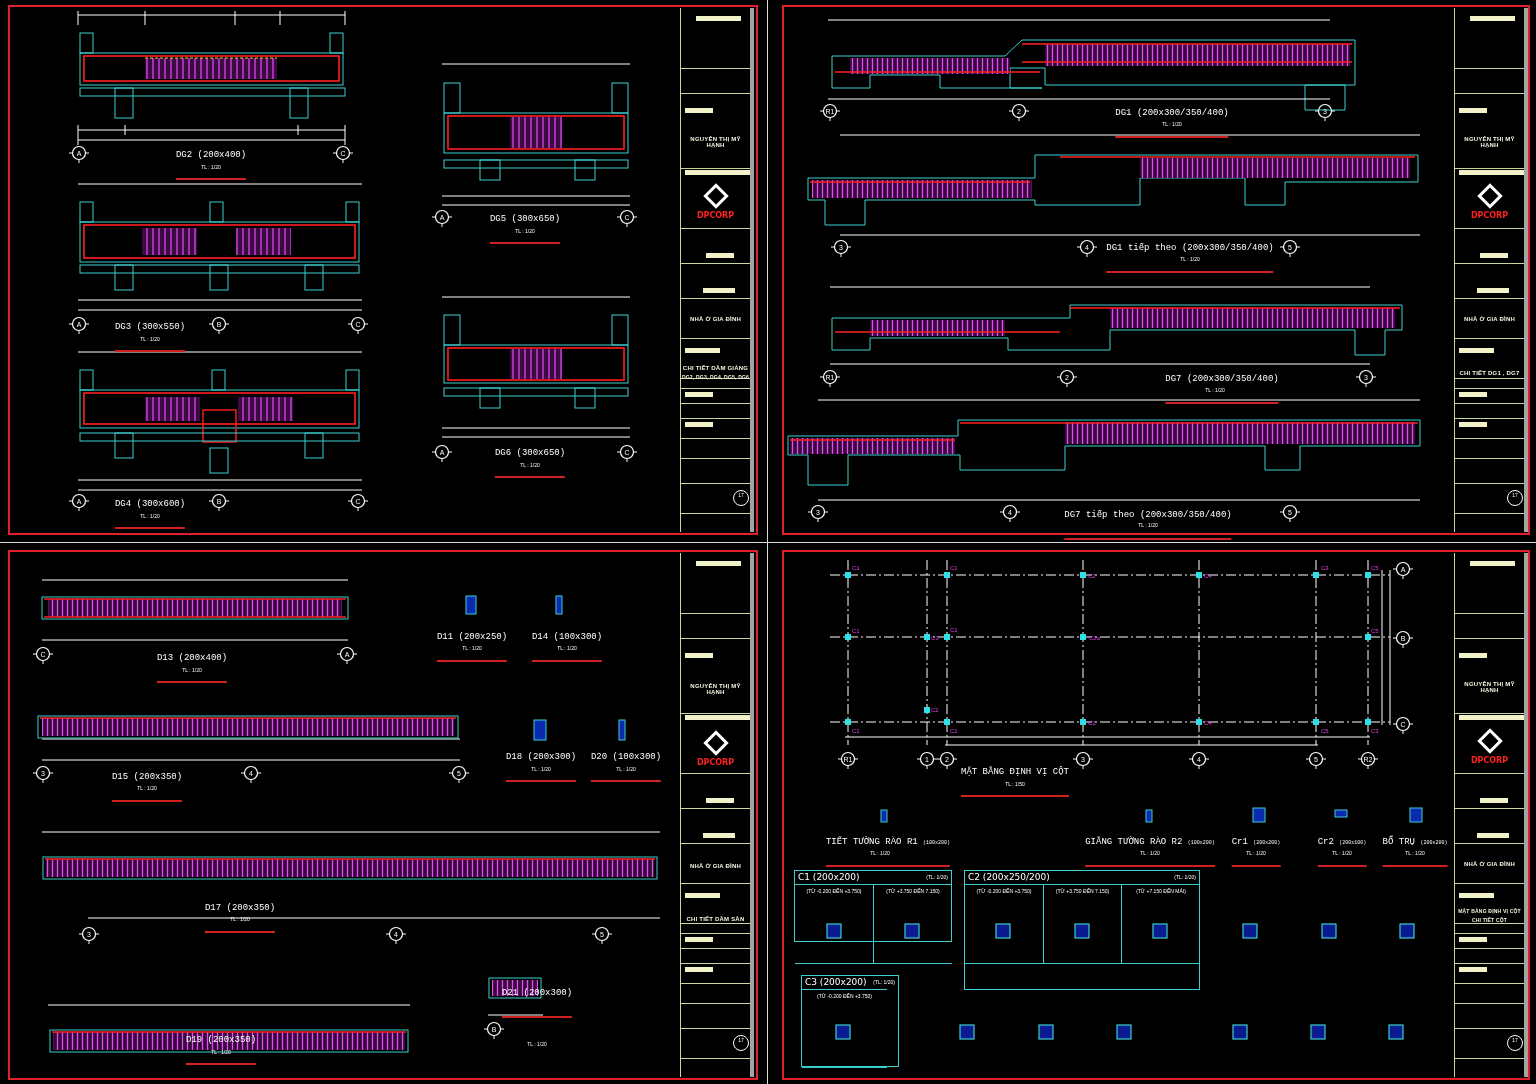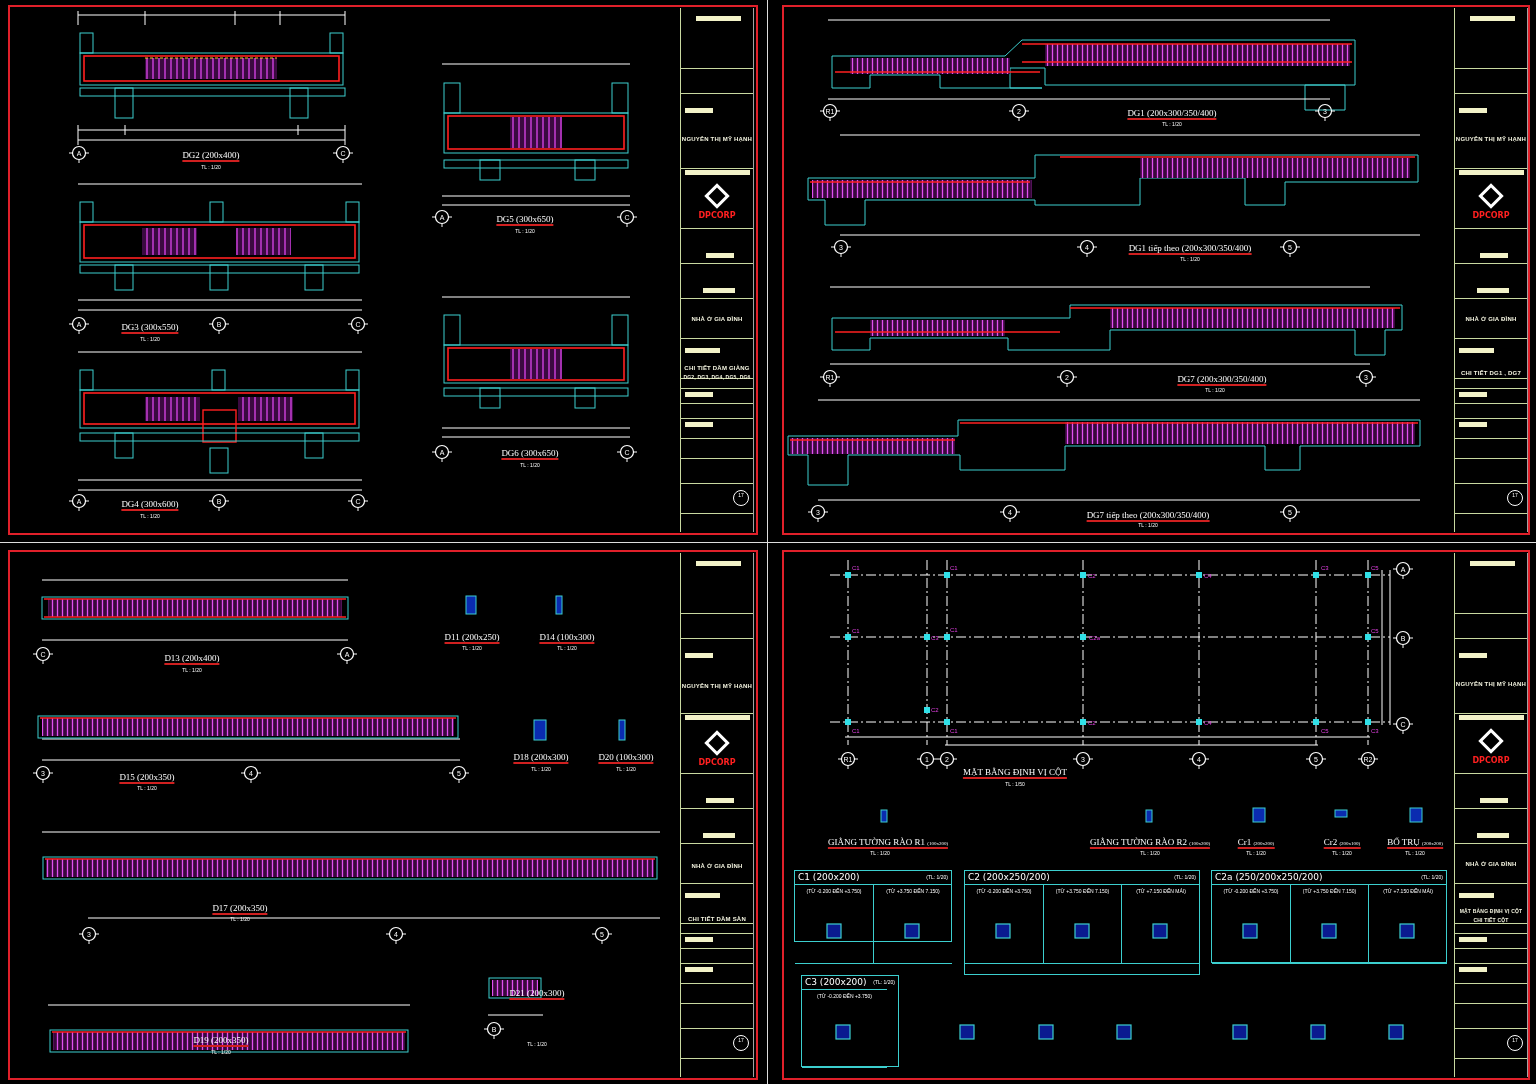--- a/index.html
+++ b/index.html
@@ -1,27 +1,27 @@
 <!DOCTYPE html>
 <html><head>
 <meta charset="utf-8">
 <style>
   html,body{margin:0;padding:0;background:#000;}
   body{width:1536px;height:1084px;overflow:hidden;position:relative;font-family:"Liberation Sans",sans-serif;}
   #canvas{position:absolute;left:0;top:0;width:1536px;height:1084px;}
   .sheet-border{position:absolute;border:2px solid #e0202a;box-sizing:border-box;}
-  .tb{position:absolute;border-left:1px solid #c8d8a0;border-right:1px solid #a3a3a3;box-sizing:border-box;}
+  .tb{position:absolute;border-left:1px solid #c8d8a0;border-right:4px solid #a3a3a3;box-sizing:border-box;}
   .tb-row{position:absolute;left:0;right:0;border-top:1px solid #c8d8a0;}
   .tb-bar{position:absolute;height:5px;background:#f2f2c8;}
   .tb-text{position:absolute;left:0;right:0;text-align:center;color:#f4f4e0;font-size:6px;font-weight:bold;letter-spacing:0.2px;}
   .logo{position:absolute;left:0;right:0;text-align:center;}
   .logo-mark{display:inline-block;width:18px;height:18px;border:3px solid #fff;transform:rotate(45deg);box-sizing:border-box;margin-top:4px;}
   .logo-text{display:block;color:#ff2020;font-size:8px;font-weight:bold;margin-top:2px;font-family:"DejaVu Sans",sans-serif;}
   .sheet-no{position:absolute;width:16px;height:16px;border-radius:50%;border:1px solid #fff;color:#fff;font-size:5px;text-align:center;line-height:7px;box-sizing:border-box;padding-top:1px;}
-  .title{position:absolute;color:#fff;font-size:9px;white-space:nowrap;transform:translateX(-50%);border-bottom:2px solid #d02020;padding-bottom:0;font-family:Liberation Serif, serif;}
+  .title{position:absolute;color:#fff;font-size:9px;white-space:nowrap;transform:translateX(-50%);border-bottom:2px solid #d02020;padding-bottom:18px;font-family:Liberation Mono, monospace;}
   .scale{position:absolute;color:#fff;font-size:5px;white-space:nowrap;transform:translateX(-50%);}
   .panel{position:absolute;border:1px solid #3ccfcf;box-sizing:border-box;}
   .panel-title{position:absolute;left:3px;top:1px;color:#fff;font-size:9px;font-family:"DejaVu Sans",sans-serif;}
   .panel-scale{position:absolute;right:3px;top:3px;color:#fff;font-size:5px;}
   .panel-sub{position:absolute;color:#fff;font-size:5px;text-align:center;border-right:1px solid #3ccfcf;border-top:1px solid #3ccfcf;border-bottom:1px solid #3ccfcf;box-sizing:border-box;line-height:12px;}
   .watermark{position:absolute;left:230px;top:475px;font-size:128px;font-weight:bold;color:transparent;-webkit-text-stroke:2px rgba(200,200,200,0.55);letter-spacing:2px;white-space:nowrap;font-family:"DejaVu Sans",sans-serif;pointer-events:none;}
   .watermark .com{font-size:96px;}
 </style>
 </head>
 <body>
@@ -416,46 +416,39 @@
   <div class="title" style="left:240px;top:903px">D17 (200x350)</div>
   <div class="scale" style="left:240px;top:916px">TL : 1/20</div>
   <div class="title" style="left:221px;top:1035px">D19 (200x350)</div>
   <div class="scale" style="left:221px;top:1049px">TL : 1/20</div>
   <div class="title" style="left:537px;top:988px">D21 (200x300)</div>
   <div class="scale" style="left:537px;top:1041px">TL : 1/20</div>
 
   <div class="title" style="left:1015px;top:767px">MẶT BẰNG ĐỊNH VỊ CỘT</div>
   <div class="scale" style="left:1015px;top:781px">TL : 1/50</div>
 
-  <div class="title" style="left:888px;top:837px"><span>GIẰNG TƯỜNG RÀO R1</span> <span style="font-size:5px">(100x200)</span></div>
+  <div class="title" style="left:888px;top:837px"><span>TIẾT TƯỜNG RÀO R1</span> <span style="font-size:5px">(100x200)</span></div>
   <div class="scale" style="left:880px;top:850px">TL : 1/20</div>
   <div class="title" style="left:1150px;top:837px"><span>GIẰNG TƯỜNG RÀO R2</span> <span style="font-size:5px">(100x200)</span></div>
   <div class="scale" style="left:1150px;top:850px">TL : 1/20</div>
   <div class="title" style="left:1256px;top:837px"><span>Cr1</span> <span style="font-size:5px">(200x200)</span></div>
   <div class="scale" style="left:1256px;top:850px">TL : 1/20</div>
   <div class="title" style="left:1342px;top:837px"><span>Cr2</span> <span style="font-size:5px">(200x100)</span></div>
   <div class="scale" style="left:1342px;top:850px">TL : 1/20</div>
   <div class="title" style="left:1415px;top:837px"><span>BỔ TRỤ</span> <span style="font-size:5px">(200x200)</span></div>
   <div class="scale" style="left:1415px;top:850px">TL : 1/20</div>
 
   <div class="panel" style="left:794px;top:870px;width:158px;height:72px">
     <span class="panel-title">C1 (200x200)</span>
     <span class="panel-scale">(TL: 1/20)</span>
     <div class="panel-sub" style="left:0;top:13px;width:79px;height:80px"><span>(TỪ -0.200 ĐẾN +3.750)</span></div>
     <div class="panel-sub" style="left:79px;top:13px;width:78px;height:80px;border-right:none"><span>(TỪ +3.750 ĐẾN 7.150)</span></div>
   </div>
-  <div class="panel" style="left:964px;top:870px;width:236px;height:105px">
+  <div class="panel" style="left:964px;top:870px;width:236px;height:120px">
     <span class="panel-title">C2 (200x250/200)</span>
-    <span class="panel-scale">(TL: 1/20)</span>
-    <div class="panel-sub" style="left:0;top:13px;width:79px;height:80px"><span>(TỪ -0.200 ĐẾN +3.750)</span></div>
-    <div class="panel-sub" style="left:79px;top:13px;width:78px;height:80px"><span>(TỪ +3.750 ĐẾN 7.150)</span></div>
-    <div class="panel-sub" style="left:157px;top:13px;width:78px;height:80px;border-right:none"><span>(TỪ +7.150 ĐẾN MÁI)</span></div>
-  </div>
-  <div class="panel" style="left:1211px;top:870px;width:236px;height:93px">
-    <span class="panel-title">C2a (250/200x250/200)</span>
     <span class="panel-scale">(TL: 1/20)</span>
     <div class="panel-sub" style="left:0;top:13px;width:79px;height:80px"><span>(TỪ -0.200 ĐẾN +3.750)</span></div>
     <div class="panel-sub" style="left:79px;top:13px;width:78px;height:80px"><span>(TỪ +3.750 ĐẾN 7.150)</span></div>
     <div class="panel-sub" style="left:157px;top:13px;width:78px;height:80px;border-right:none"><span>(TỪ +7.150 ĐẾN MÁI)</span></div>
   </div>
   <div class="panel" style="left:801px;top:975px;width:98px;height:92px">
     <span class="panel-title">C3 (200x200)</span>
     <span class="panel-scale">(TL: 1/20)</span>
     <div class="panel-sub" style="left:0;top:13px;width:85px;height:79px;border-right:none"><span>(TỪ -0.200 ĐẾN +3.750)</span></div>
   </div>

